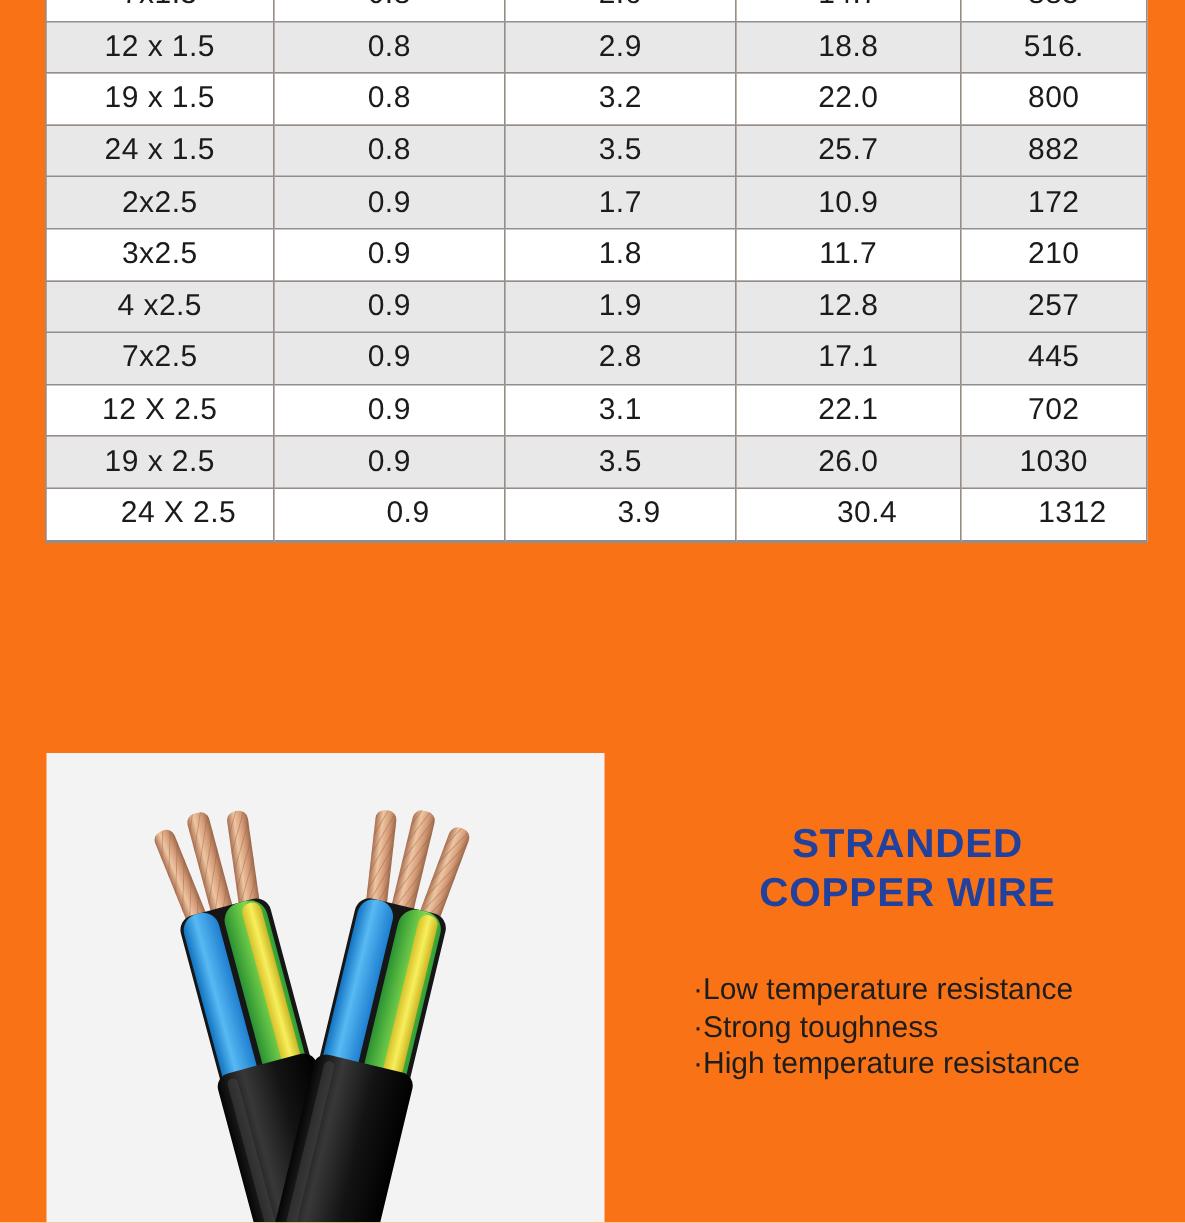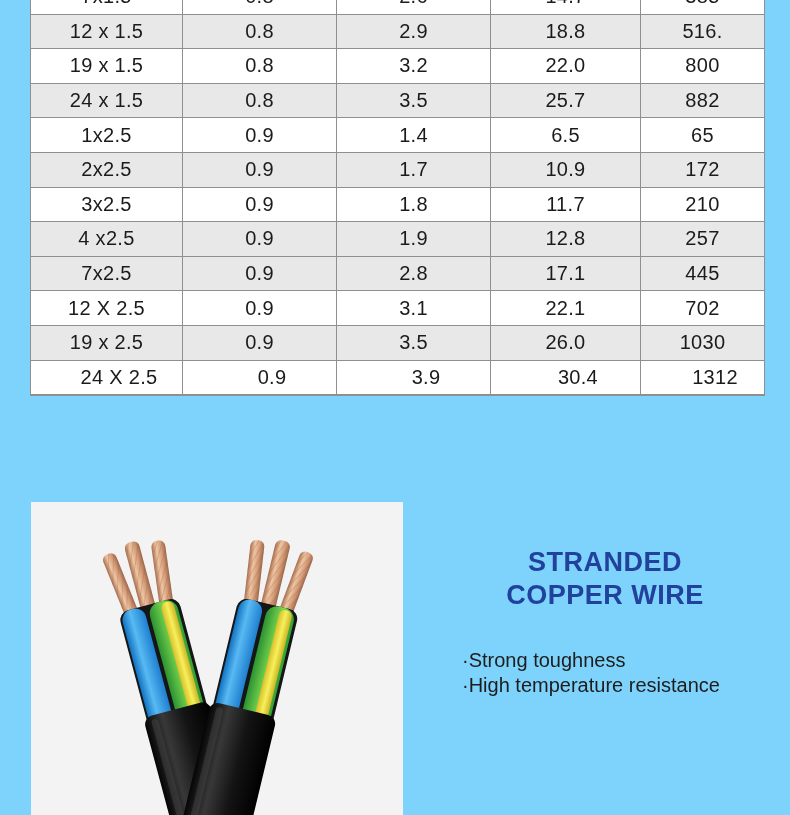--- a/index.html
+++ b/index.html
@@ -1,17 +1,17 @@
 <!DOCTYPE html>
 <html style="--title-blue: #21419c; --table-border: #8f8f8f; --table-stripe: #e8e8e9; --table-text: #1b1b1b; --image-background: #f3f3f4; --feature-text: #1d1d1d; --cable-jacket: #111111; --wire-blue: #2e9fe8; --wire-green: #3fba45; --wire-yellow: #f0e03c; --copper: #d49a77;"><head>
 <meta charset="utf-8">
 <style>
   html,body{margin:0;padding:0;background:#fff;}
   .page{
-    position:relative;width:790px;height:815px;overflow:hidden;background:#7dd3fc;
+    position:relative;width:790px;height:815px;overflow:hidden;background:#f97316;
     font-family:"Liberation Sans", sans-serif;
   }
   
   .spec-table{
     position:absolute;left:30px;top:-21px;width:734px;
     border-collapse:collapse;table-layout:fixed;
   }
   .spec-table td{
     border:1px solid var(--table-border,#8f8f8f);
     height:33.6px;padding:0;
@@ -75,27 +75,20 @@
           <td>22.0</td>
           <td>800</td>
         </tr>
         <tr class="striped">
           <td>24 x 1.5</td>
           <td>0.8</td>
           <td>3.5</td>
           <td>25.7</td>
           <td>882</td>
         </tr>
-        <tr>
-          <td>1x2.5</td>
-          <td>0.9</td>
-          <td>1.4</td>
-          <td>6.5</td>
-          <td>65</td>
-        </tr>
         <tr class="striped">
           <td>2x2.5</td>
           <td>0.9</td>
           <td>1.7</td>
           <td>10.9</td>
           <td>172</td>
         </tr>
         <tr>
           <td>3x2.5</td>
           <td>0.9</td>
@@ -198,18 +191,19 @@
         </g>
       </defs>
       <use href="#cable" transform="translate(146,211) rotate(-15)"></use>
       <use href="#cable" transform="translate(212,211) rotate(13.5)"></use>
     </svg>
   </div>
 
   <div class="product-info">
     <h2 class="product-title"><span>STRANDED</span><br><span>COPPER WIRE</span></h2>
     <ul class="feature-list">
+        <li>·Low temperature resistance</li>
         <li>·Strong toughness</li>
         <li>·High temperature resistance</li>
       </ul>
   </div>
 
 </div>
 
 </body></html>

